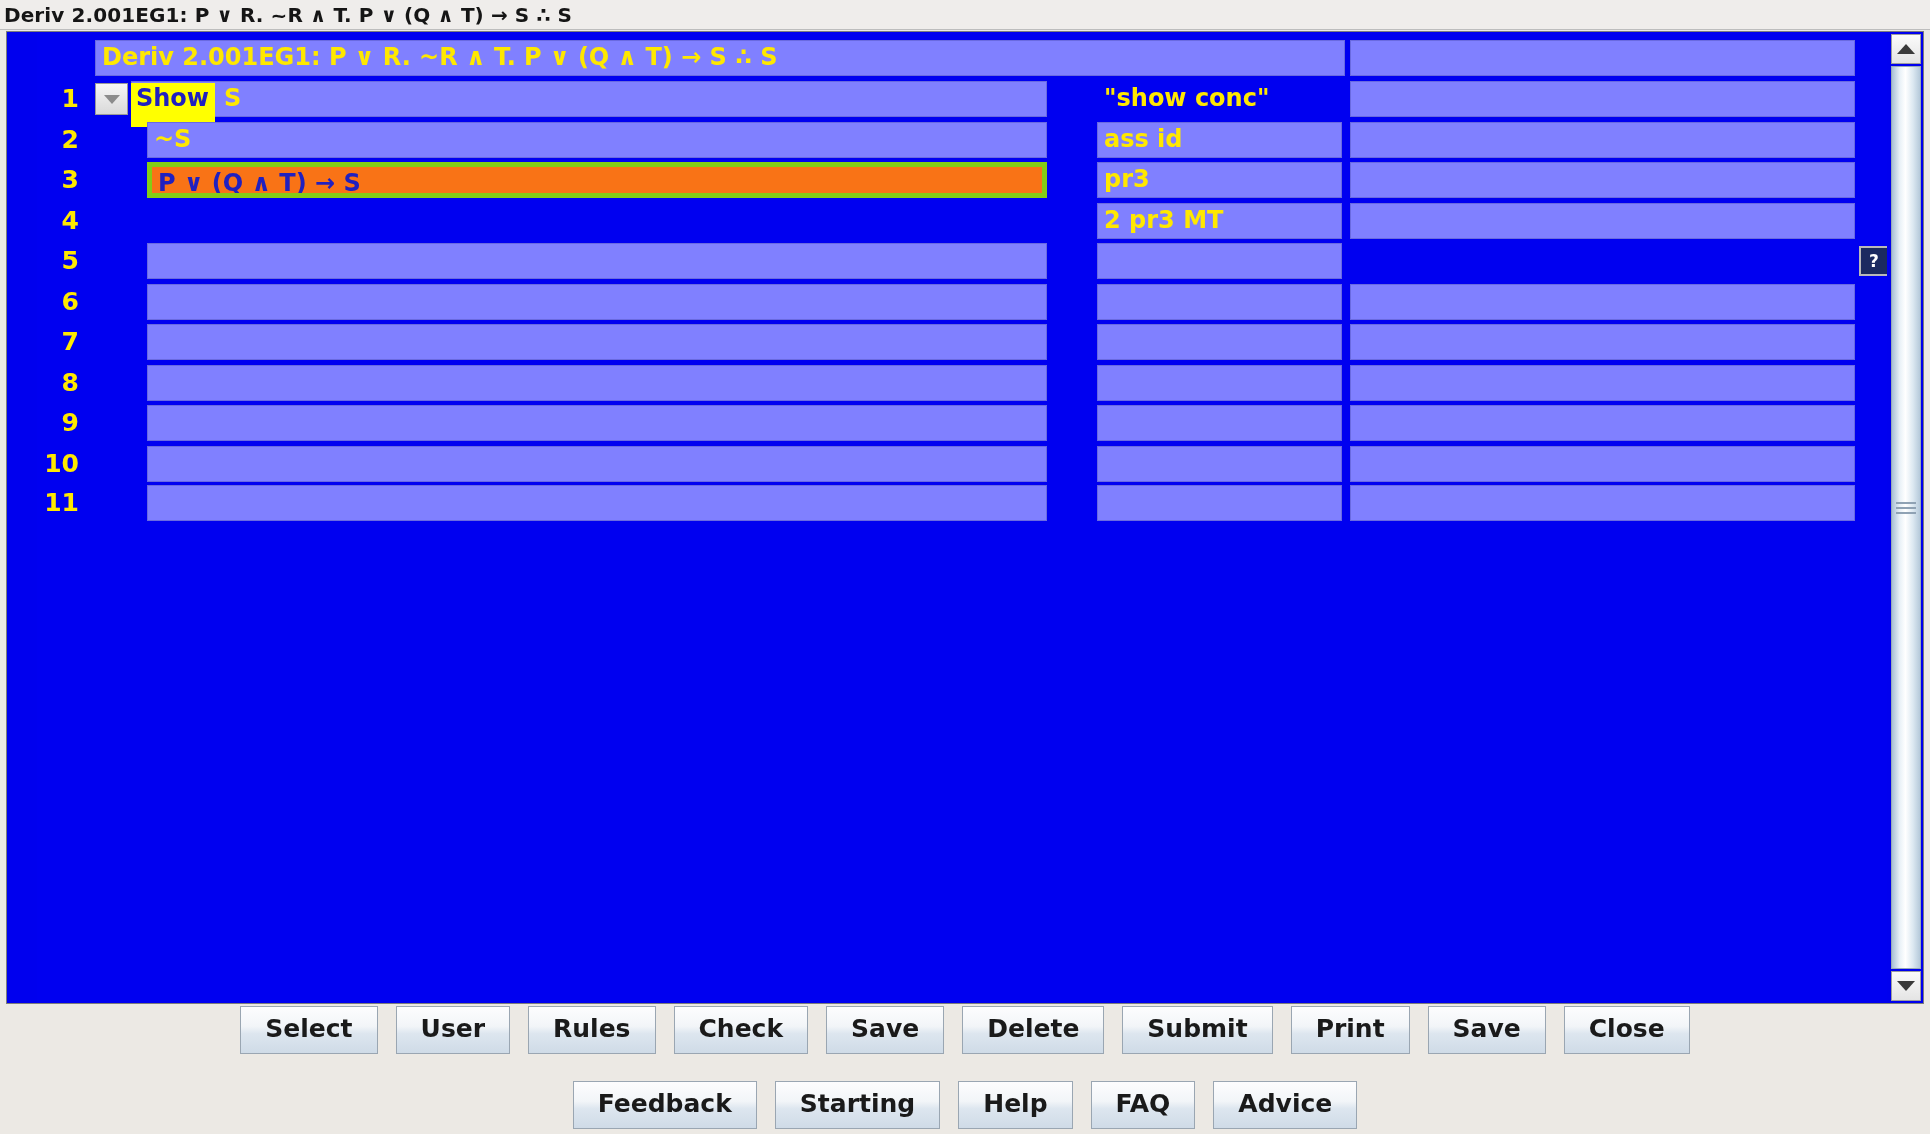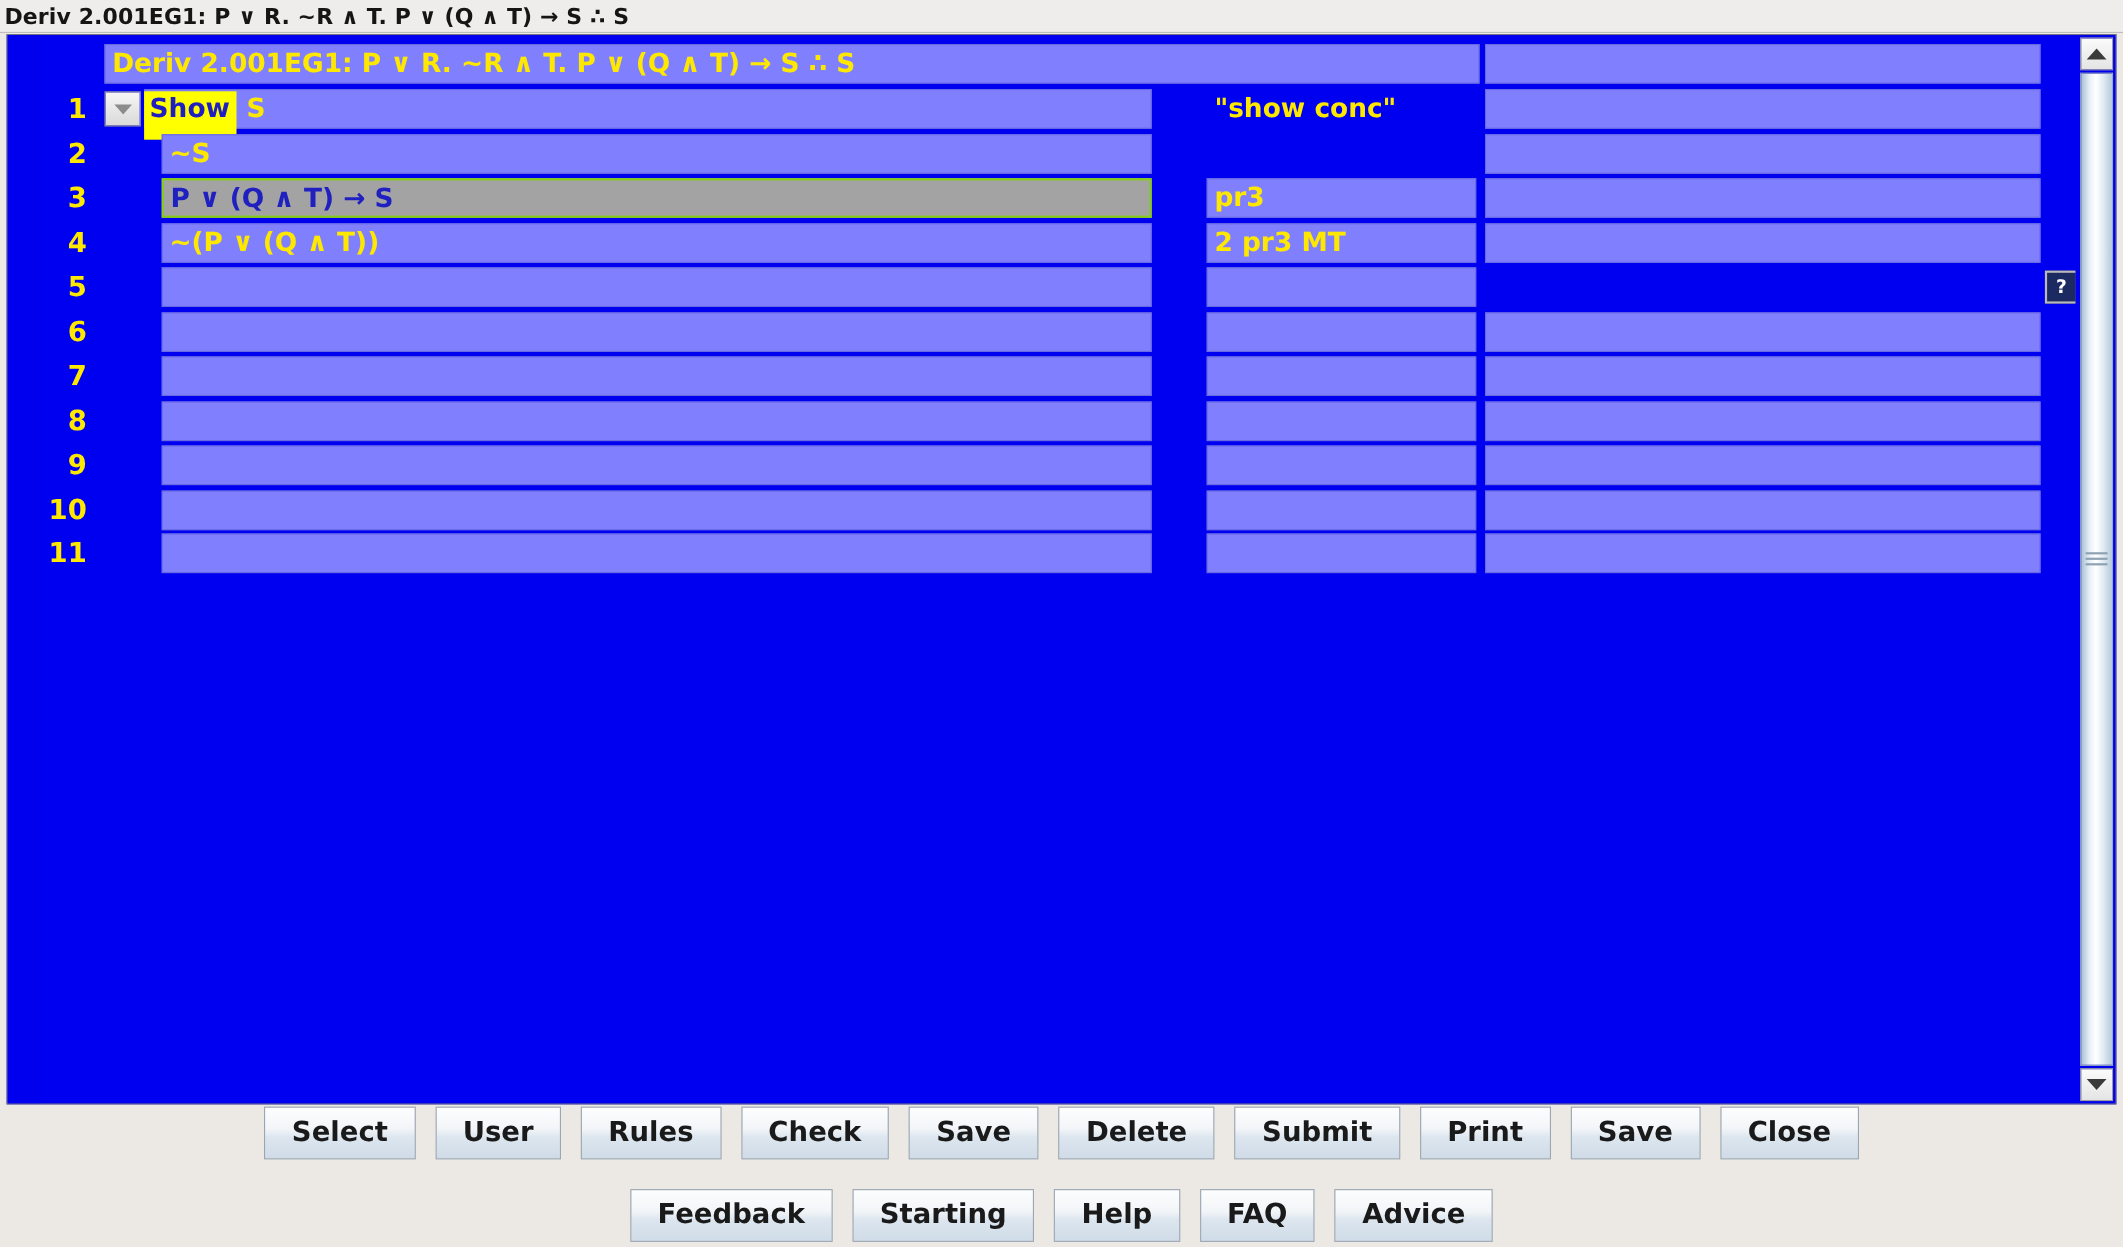--- a/index.html
+++ b/index.html
@@ -95,22 +95,22 @@
   .cell.formula   { left: 140px; width: 900px; }
   .cell.justif    { left: 1090px; width: 245px; }
   .cell.note      { left: 1343px; width: 505px; }
 
   
   .cell.hdr-main { left: 88px; width: 1250px; }
   .cell.hdr-note { left: 1343px; width: 505px; }
 
   
   .cell.hl {
-    background: #a3a3a3;
-    border: 2px solid #84cc16;
+    background: #f97316;
+    border: 5px solid #84cc16;
     color: #2020c0;
   }
 
   
   .cell.plain {
     background: transparent;
     border: 1px solid transparent;
   }
 
   
@@ -276,31 +276,31 @@
             <div class="show-dd">
               <span class="tri"></span>
             </div>
             <div class="show-kw">Show</div>
             <div class="cell justif plain">"show conc"</div>
             <div class="cell note"></div>
           </div>
           <div class="prow" style="top: 89.5px;">
             <div class="rownum">2</div>
             <div class="cell formula">~S</div>
+            <div class="cell justif">ass id</div>
             <div class="cell note"></div>
           </div>
           <div class="prow" style="top: 130px;">
             <div class="rownum">3</div>
             <div class="cell formula hl">P ∨ (Q ∧ T) → S</div>
             <div class="cell justif">pr3</div>
             <div class="cell note"></div>
           </div>
           <div class="prow" style="top: 170.5px;">
             <div class="rownum">4</div>
-            <div class="cell formula">~(P ∨ (Q ∧ T))</div>
             <div class="cell justif">2 pr3 MT</div>
             <div class="cell note"></div>
           </div>
           <div class="prow" style="top: 211px;">
             <div class="rownum">5</div>
             <div class="cell formula"></div>
             <div class="cell justif"></div>
             <div class="help-btn">?</div>
           </div>
           <div class="prow" style="top: 251.5px;">

